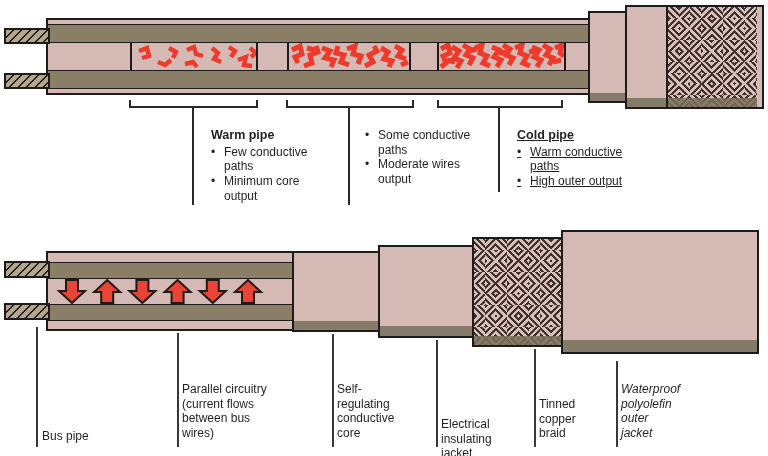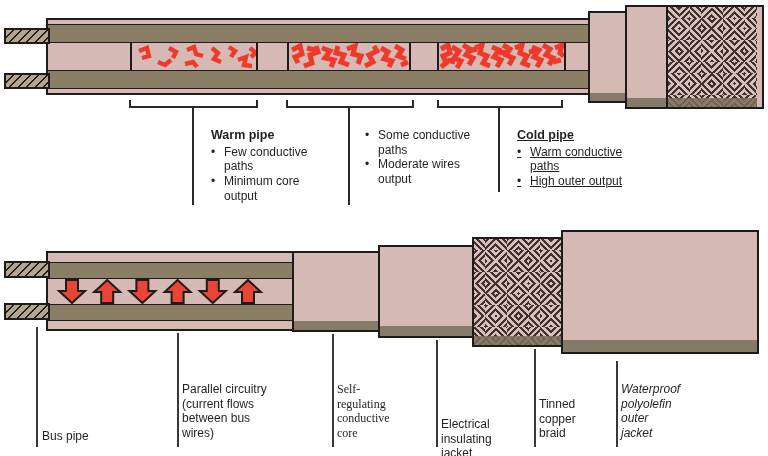--- a/index.html
+++ b/index.html
@@ -200,21 +200,21 @@
   <div class="leader" style="left:332px;top:334px;height:113px;"></div>
   <div class="leader" style="left:436px;top:340px;height:107px;"></div>
   <div class="leader" style="left:534px;top:349px;height:98px;"></div>
   <div class="leader" style="left:616px;top:361px;height:86px;"></div>
 
   <div class="bottom-label" style="left:42px;top:429px;">Bus pipe</div>
   <div class="bottom-label" style="left:182px;top:382px;">Parallel circuitry
 (current flows
 between bus
 wires)</div>
-  <div class="bottom-label" style="left:337px;top:382px;font-family:Liberation Serif, serif;">Self-
+  <div class="bottom-label" style="left:337px;top:382px;">Self-
 regulating
 conductive
 core</div>
   <div class="bottom-label" style="left:441px;top:417px;">Electrical
 insulating
 jacket</div>
   <div class="bottom-label" style="left:539px;top:397px;">Tinned
 copper
 braid</div>
   <div class="bottom-label" style="left:621px;top:382px;font-style:italic;">Waterproof

